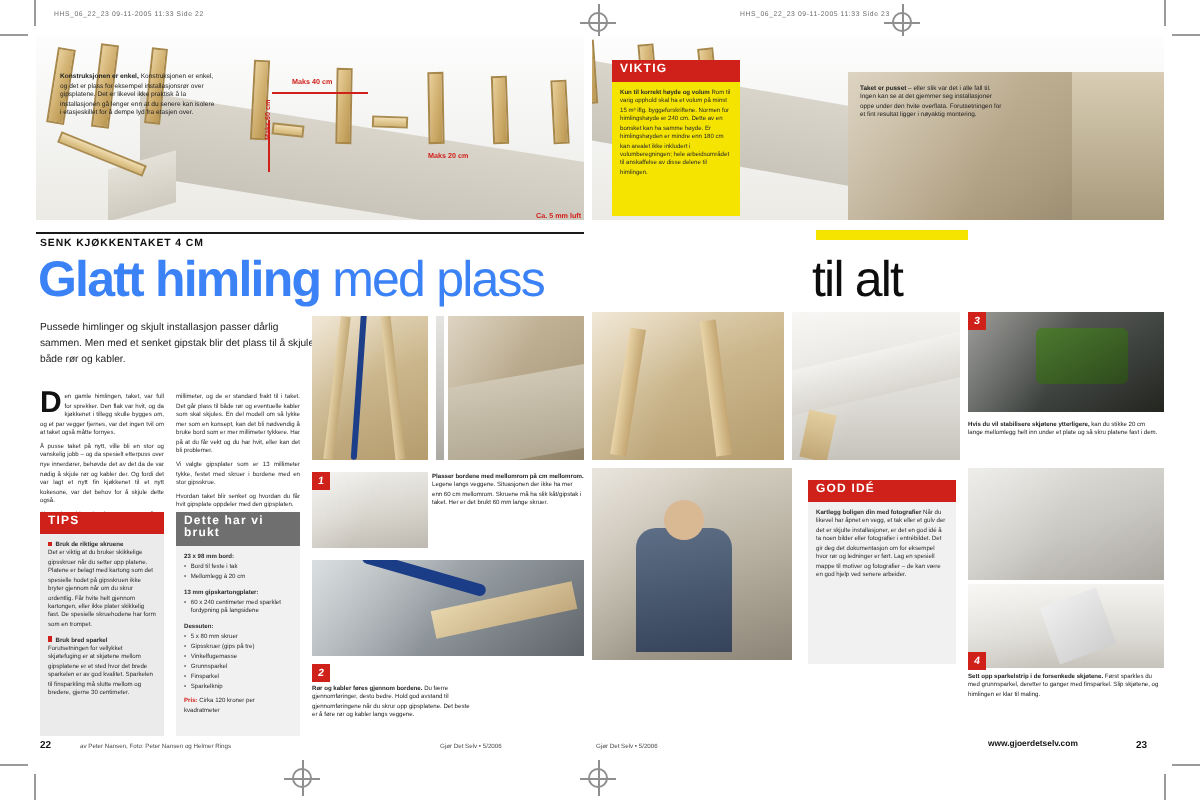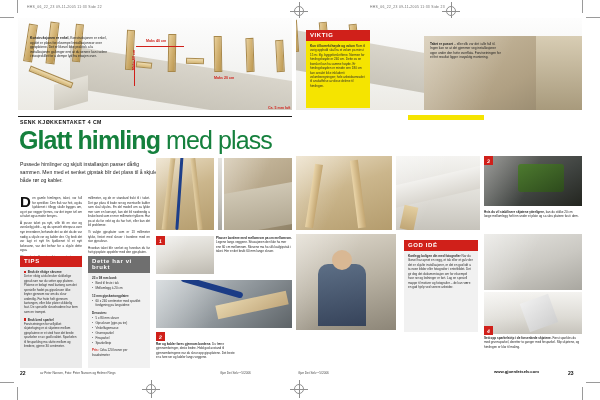--- a/index.html
+++ b/index.html
@@ -35,21 +35,21 @@
   .beam{position:absolute;background:linear-gradient(180deg,#efdcb0,#d5b776);border:0.4px solid #ab8c4f;}
   .dimline{position:absolute;background:#d0201a;height:0.6px;}
   .dimv{position:absolute;background:#d0201a;width:0.6px;}
   .dimtxt{position:absolute;color:#d0201a;font-size:3.6px;font-weight:700;white-space:nowrap;}
   .callout{position:absolute;font-size:3.3px;line-height:1.38;color:#1d1d1d;width:78px;}
   .callout b{font-weight:700;}
 
   
   .rule-top{position:absolute;left:0;width:100%;height:0.8px;background:#1a1a1a;}
   .kicker{position:absolute;font-size:5.2px;font-weight:700;letter-spacing:.45px;color:#111;}
-  .headline{position:absolute;font-size:25px;line-height:1;letter-spacing:-0.9px;color:#15803d;white-space:nowrap;}
+  .headline{position:absolute;font-size:25px;line-height:1;letter-spacing:-0.9px;color:#3b82f6;white-space:nowrap;}
   .headline .thin{font-weight:300;}
   .headline .bold{font-weight:700;}
   .headline2{position:absolute;font-size:25px;line-height:1;letter-spacing:-0.9px;font-weight:300;color:#0d0d0d;white-space:nowrap;}
   .yellowbar{position:absolute;background:#f5e400;}
 
   .standfirst{position:absolute;font-size:5.1px;line-height:1.6;color:#1d1d1d;width:140px;font-weight:400;}
 
   
   .col{position:absolute;width:62px;font-size:3.05px;line-height:1.5;color:#2a2a2a;text-align:justify;}
   .col p{margin:0 0 2px 0;}
@@ -287,20 +287,21 @@
         <div class="glare"></div>
         <div style="position:absolute;right:0;top:0;width:46px;height:100%;background:linear-gradient(180deg,#d8cdb4,#a89a7c);"></div>
       </div>
       <div class="overlaytxt" style="left:134px;top:24px;width:72px;">
         <b>Taket er pusset</b>
         <span>– eller slik var det i alle fall til. Ingen kan se at det gjemmer seg installasjoner oppe under den hvite overflata. Forutsetningen for et fint resultat ligger i nøyaktig montering.</span>
       </div>
     </div>
 
     <div class="yellowbar" style="left:112px;top:97px;width:76px;height:5px;"></div>
+    <div class="headline2" style="left:110px;top:110px;">til alt</div>
 
     <div class="photo ph-wood" style="left:0px;top:138px;width:96px;height:74px;">
       <div class="glare"></div>
       <div style="position:absolute;left:14px;top:8px;width:8px;height:64px;background:linear-gradient(90deg,#e9d4a8,#c3a672);transform:rotate(9deg);"></div>
       <div style="position:absolute;left:58px;top:4px;width:8px;height:68px;background:linear-gradient(90deg,#e9d4a8,#c3a672);transform:rotate(-7deg);"></div>
     </div>
     <div class="photo ph-wall" style="left:100px;top:138px;width:84px;height:74px;">
       <div class="glare"></div>
       <div style="position:absolute;left:-10px;top:18px;width:120px;height:22px;background:linear-gradient(180deg,#f2f1ee,#d9d6cf);transform:rotate(-13deg);"></div>
       <div style="position:absolute;left:6px;top:50px;width:14px;height:24px;background:linear-gradient(180deg,#e3ceA0,#c0a676);transform:rotate(12deg);"></div>

